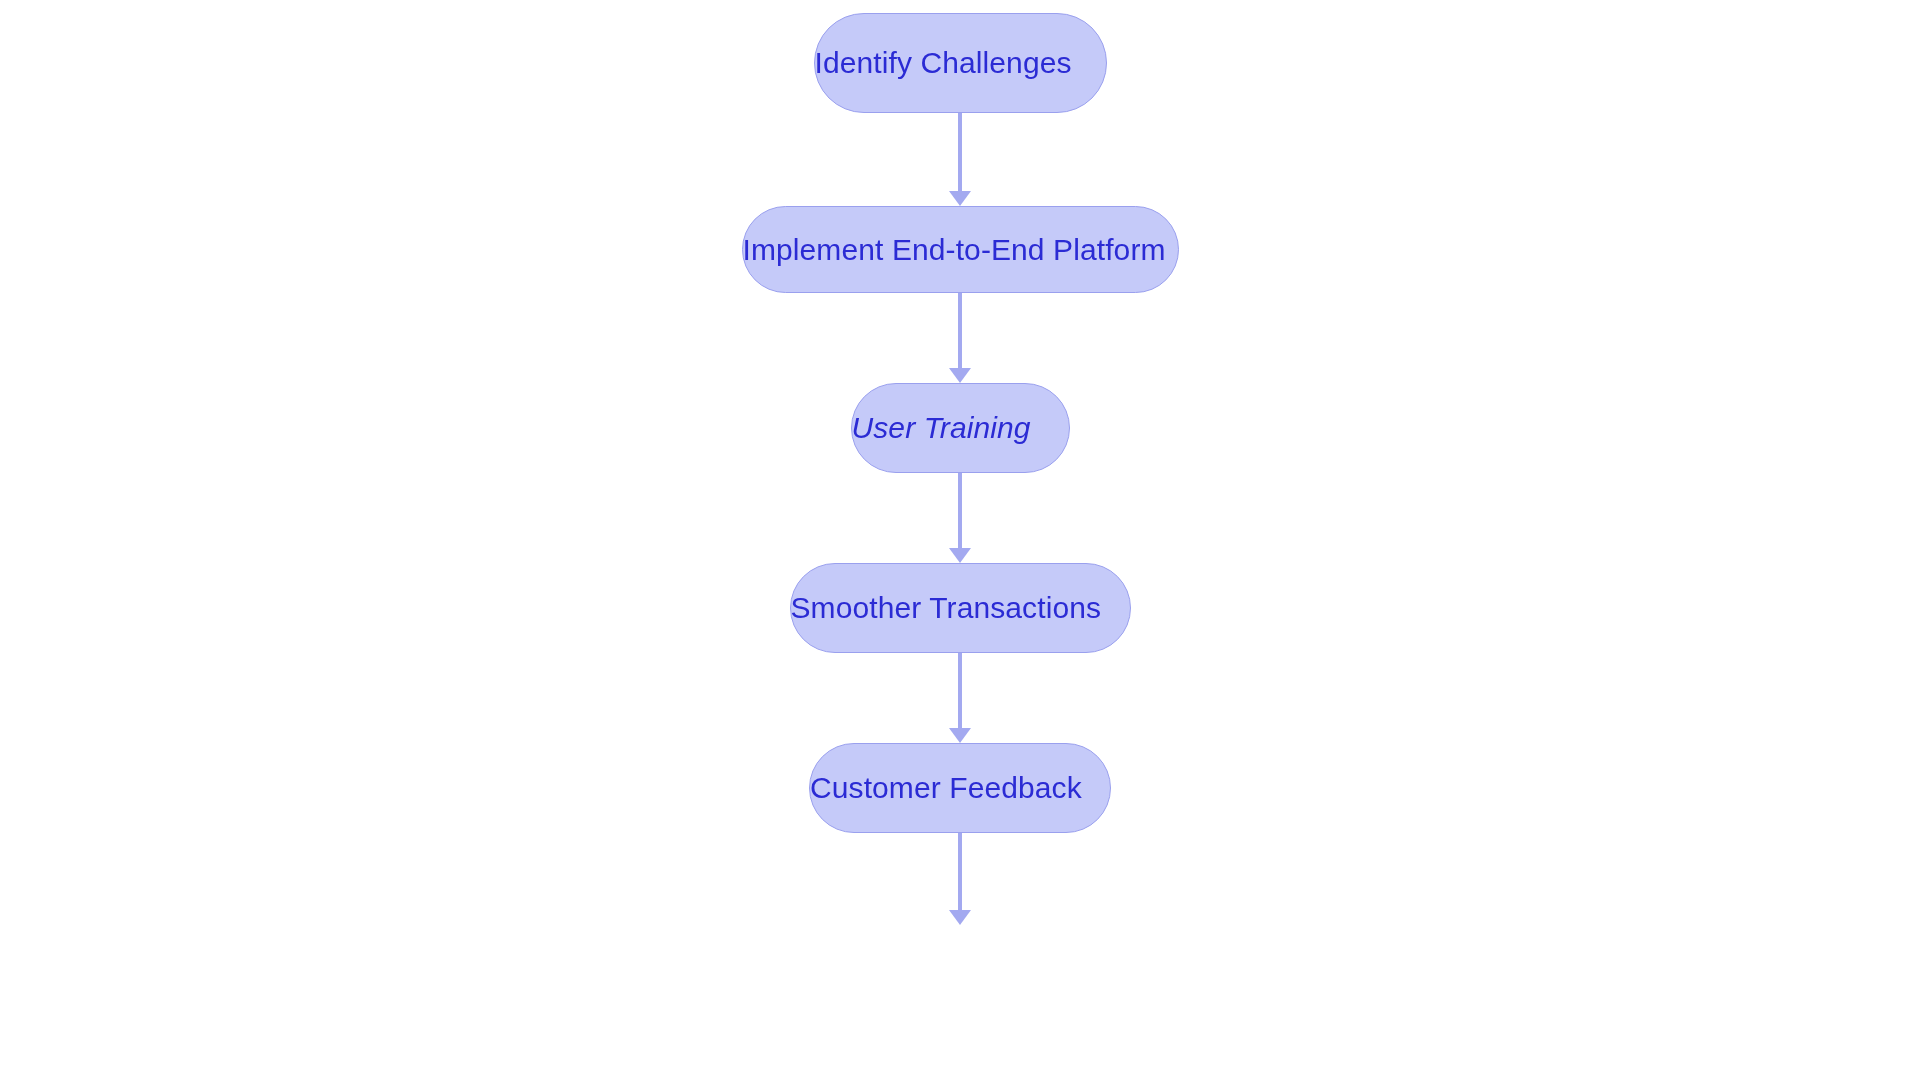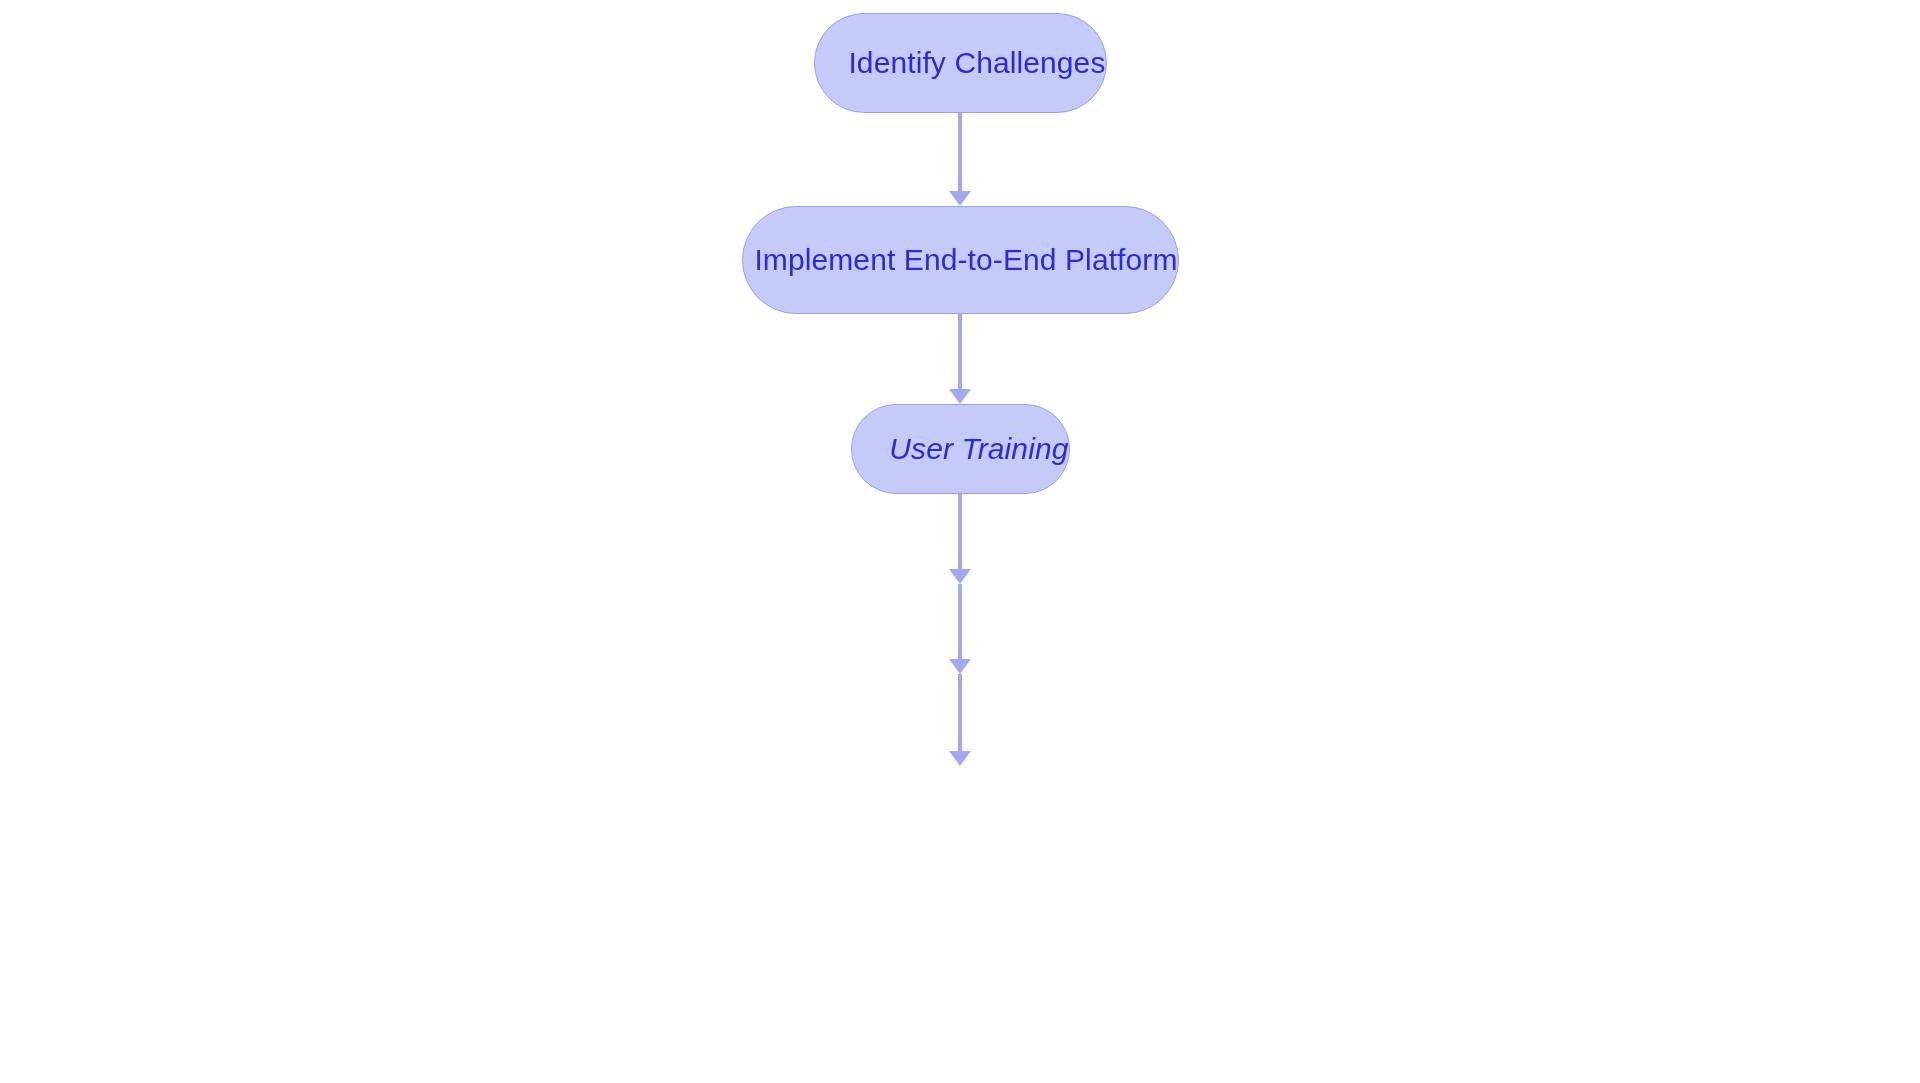--- a/index.html
+++ b/index.html
@@ -29,21 +29,21 @@
     height: 1083px;
     display: flex;
     flex-direction: column;
     align-items: center;
   }
 
   .node {
     box-sizing: border-box;
     display: flex;
     align-items: center;
-    justify-content: flex-end;
+    justify-content: flex-start;
     background: #c5caf9;
     border: 1.6px solid #9aa0ee;
     border-radius: 999px;
     color: #2b2bd4;
     font-size: 30px;
     font-weight: 400;
     letter-spacing: 0.1px;
     white-space: nowrap;
     line-height: 1;
   }
@@ -70,21 +70,21 @@
     height: 0;
     border-left: 11px solid transparent;
     border-right: 11px solid transparent;
     border-top: 15px solid #a3a9f0;
     margin-top: -1px;
     flex: 0 0 auto;
   }
 
   
   .n0 { width: 293px; height: 100px; }
-  .n1 { width: 437px; height: 108px;  }
+  .n1 { width: 437px; height: 87px;  }
   .n2 { width: 219px; height: 90px; font-style: italic;  }
   .n3 { width: 341px; height: 90px;  }
   .n4 { width: 302px; height: 90px;  }
   .n5 { width: 386px; height: 93px;  }
 
   .c0 { height: 93px;  }
   .c1 { height: 90px;  }
   .c2 { height: 90px;  }
   .c3 { height: 90px;  }
   .c4 { height: 92px;  }
@@ -119,26 +119,32 @@
 
     <div class="node n2">
       <span class="node-label">User Training</span>
     </div>
 
     <div class="connector c2">
       <div class="shaft"></div>
       <div class="head"></div>
     </div>
 
+    <div class="node n3">
+      <span class="node-label">Smoother Transactions</span>
+    </div>
 
     <div class="connector c3">
       <div class="shaft"></div>
       <div class="head"></div>
     </div>
 
+    <div class="node n4">
+      <span class="node-label">Customer Feedback</span>
+    </div>
 
     <div class="connector c4">
       <div class="shaft"></div>
       <div class="head"></div>
     </div>
 
 
   </div>
 </div>
 

